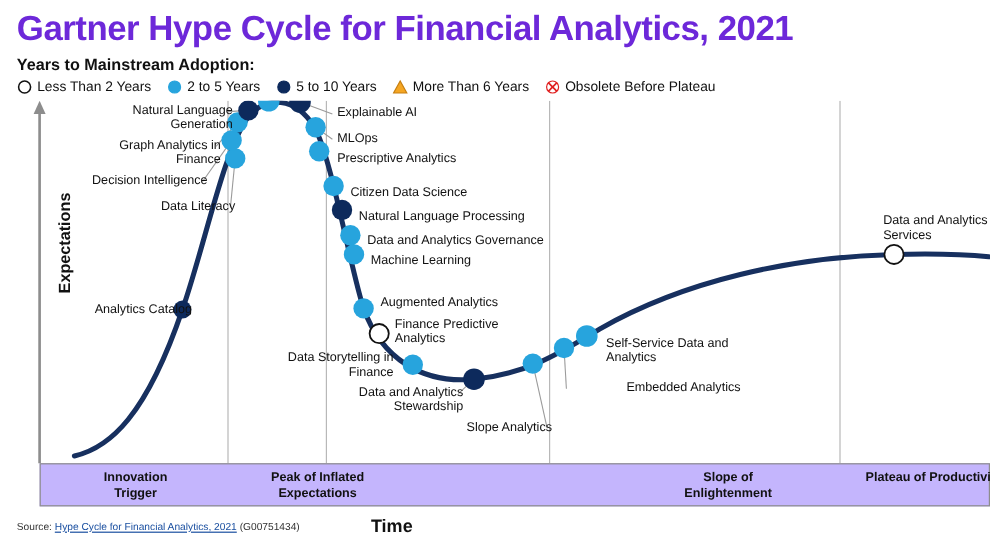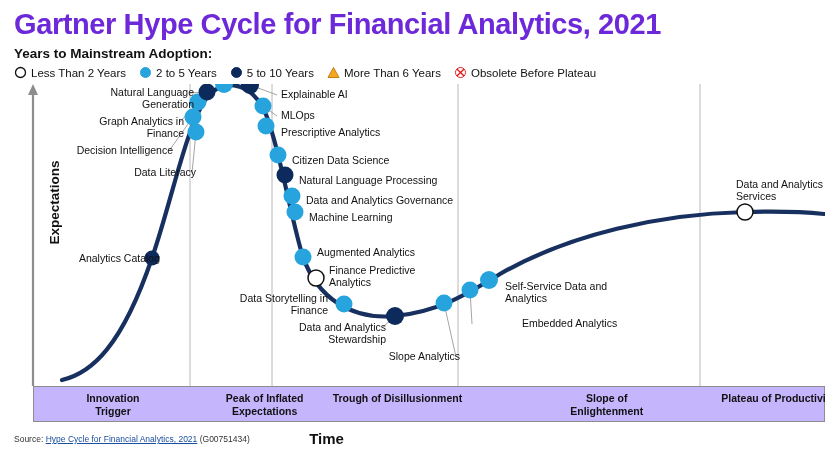--- a/index.html
+++ b/index.html
@@ -211,21 +211,20 @@
 Services</div></div>
 
 <div id="axis-label-y">Expectations</div>
 <div id="axis-label-x">Time</div>
 
 <div id="phase-bar">
     <div class="phase" style="left: calc(10% - 80px); width: 160px; white-space: pre-line;">Innovation
 Trigger</div>
     <div class="phase" style="left: calc(29.2% - 80px); width: 160px; white-space: pre-line;">Peak of Inflated
 Expectations</div>
-    <div class="phase" style="left: calc(46% - 80px); width: 160px; white-space: pre-line;">Trough of Disillusionment</div>
     <div class="phase" style="left: calc(72.5% - 80px); width: 160px; white-space: pre-line;">Slope of
 Enlightenment</div>
     <div class="phase" style="left: calc(94.2% - 80px); width: 160px; white-space: pre-line;">Plateau of Productivity</div>
   </div>
 
 <div id="source">
   <span>Source:</span>
   <span class="src-link">Hype Cycle for Financial Analytics, 2021</span>
   <span class="src-id">(G00751434)</span>
 </div>

